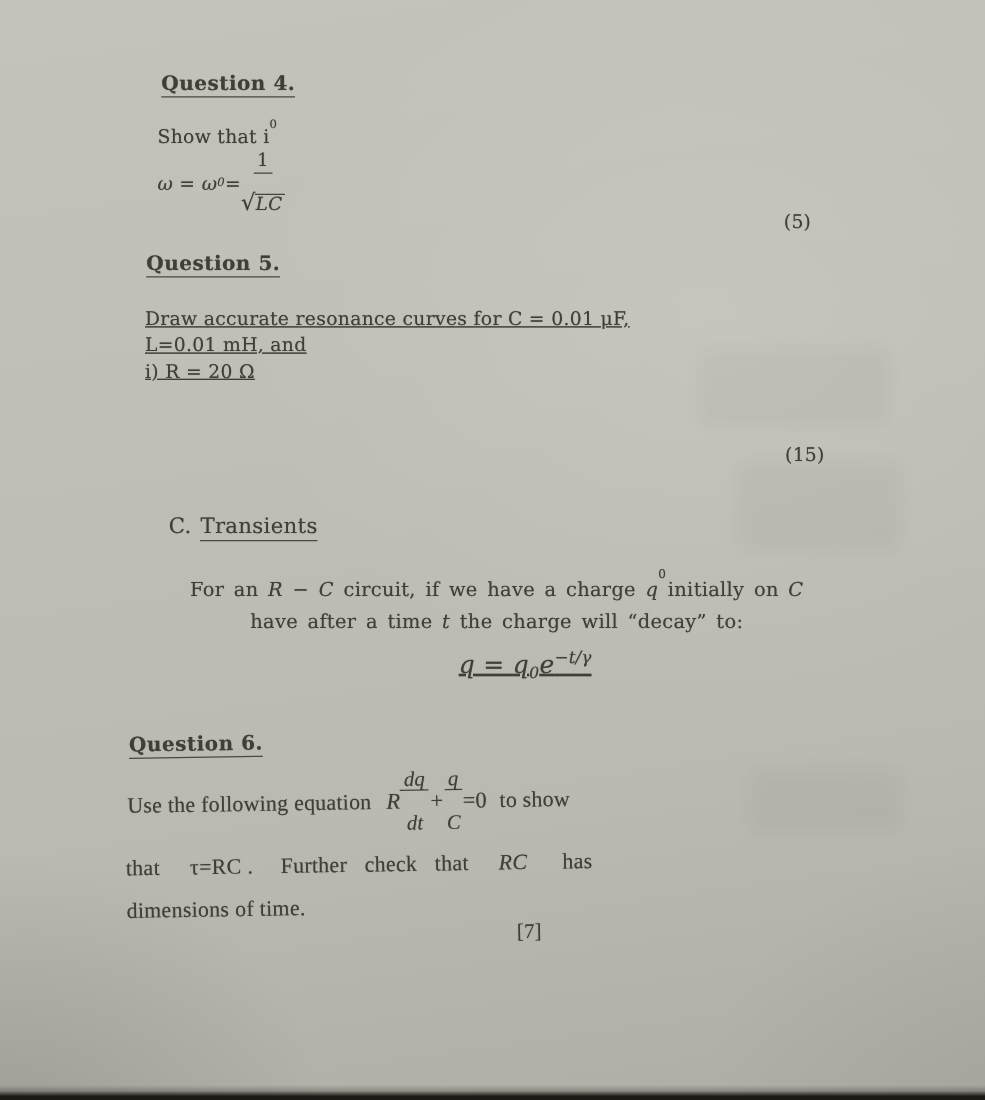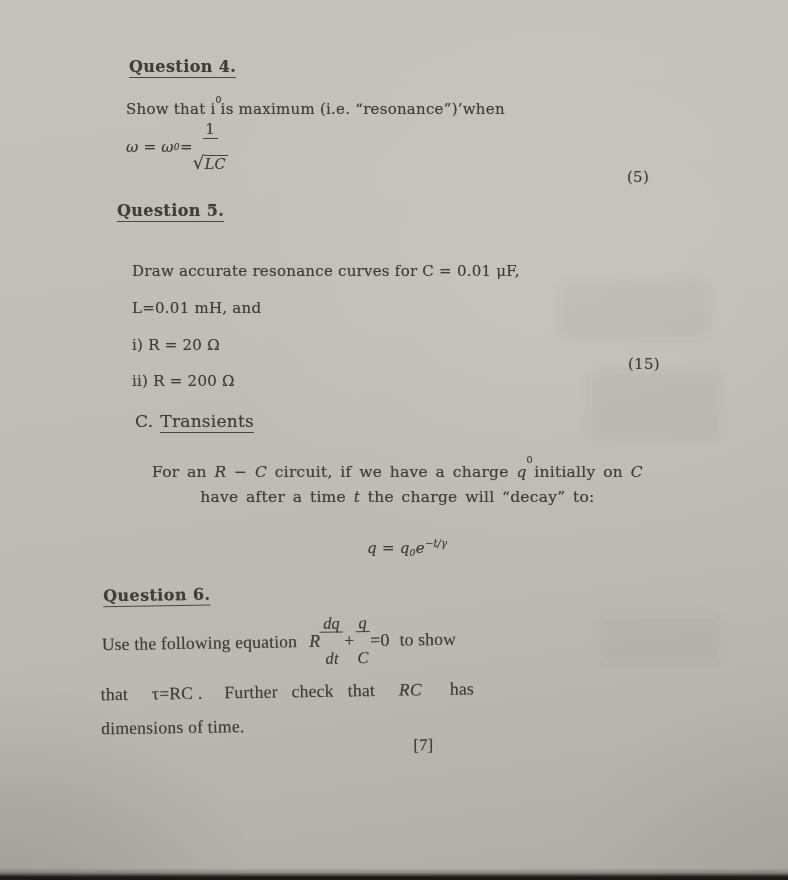--- a/index.html
+++ b/index.html
@@ -51,26 +51,26 @@
   .frac .num{position:static;display:block;border-bottom:1.4px solid #45433d;padding:0 3px 0px 3px;}
   .frac .den{position:static;display:block;padding-top:17px;text-align:center;}
   .sqrt{position:static;font-style:normal;font-size:1.25em;line-height:0.8;}
   .radi{position:static;border-top:1.4px solid #45433d;padding:0 2px 0 1px;margin-left:-1px;}
   
   .q4-line{left:126px;top:100px;font-size:15px;}
   .q4-formula{left:126px;top:121px;font-size:15px;display:flex;align-items:center;}
   .q4-formula .frac{font-size:14.5px;}
   .marks{font-size:15px;}
   .q5-block{left:116px;top:245px;font-size:15px;line-height:20.8px;}
-  .q5-block p{position:static;margin:16px;}
+  .q5-block p{position:static;margin:0;text-decoration:underline;}
   .trans-head{left:135px;top:411px;font-size:17px;font-weight:normal;}
   .trans-head .lbl{position:static;border-bottom:none;margin-right:7px;}
   .trans-p{left:152px;top:460px;font-size:15.5px;line-height:25px;word-spacing:2.5px;}
   .trans-p p{position:static;margin:0;text-align:center;}
-  .trans-f{left:367px;top:539px;font-size:15px;}
+  .trans-f{left:367px;top:519px;font-size:20px;text-decoration:underline;}
   .q6-wrap{left:0;top:0;width:788px;height:880px;transform:rotate(-0.9deg);transform-origin:120px 650px;font-family:"Liberation Serif", serif;}
   .q6-head{left:104px;top:586px;font-family:"DejaVu Serif",serif;}
   .q6-eqline{left:102px;top:618px;font-size:17.5px;display:flex;align-items:center;letter-spacing:0.2px;}
   .q6-eqline .bigeq{position:static;display:inline-flex;align-items:center;margin:0 10px 0 12px;font-size:18px;}
   .q6-eqline .frac{font-size:16.5px;line-height:1.05;}
   .q6-eqline .plus{position:static;margin:0 1px;font-style:normal;}
   .q6-l2{left:100px;top:684px;font-size:17.5px;}
   .q6-l2 span{position:static;text-align:center;}
   .q6-l3{left:100px;top:718px;font-size:17.5px;}
   .m7{left:412px;top:740px;font-size:16.5px;font-family:"Liberation Serif",serif;}
@@ -81,41 +81,40 @@
 <div class="photo">
 
   <div class="smudge" style="left:560px;top:280px;width:150px;height:60px;"></div>
   <div class="smudge" style="left:590px;top:370px;width:130px;height:70px;"></div>
   <div class="smudge" style="left:600px;top:615px;width:120px;height:50px;"></div>
 
   <div class="t qhead" style="left:129px;top:57px;">
     <span class="hu" data-bind="paper.q4.heading">Question 4.</span>
   </div>
   <div class="t q4-line">
-    <span data-bind="paper.q4.line_a">Show that i</span><sub data-bind="paper.q4.line_sub">0</sub><span data-bind="paper.q4.line_b"> is maximum (i.e. “resonance”)’when</span>
+    <span data-bind="paper.q4.line_a">Show that i</span><sub data-bind="paper.q4.line_sub">0</sub>
   </div>
   <div class="t q4-formula">
     <span class="it" data-bind="paper.q4.f_lhs">ω = ω</span>
       <sub class="it" data-bind="paper.q4.f_sub">0</sub>
       <span data-bind="paper.q4.f_eq"> = </span>
     <span class="frac">
       <span class="num" data-bind="paper.q4.f_num">1</span>
       <span class="den"><span class="sqrt" data-bind="paper.q4.f_sqrt">√</span><span class="radi it" data-bind="paper.q4.f_rad">LC</span></span>
     </span>
   </div>
   <div class="t marks" style="left:627px;top:168px;" data-bind="paper.q4.marks">(5)</div>
 
   <div class="t qhead" style="left:117px;top:201px;text-align:center;">
     <span class="hu" data-bind="paper.q5.heading">Question 5.</span>
   </div>
   <div class="t q5-block">
     <p data-bind="paper.q5.lines.0">Draw accurate resonance curves for C = 0.01 μF,</p>
     <p data-bind="paper.q5.lines.1">L=0.01 mH, and</p>
     <p data-bind="paper.q5.lines.2">i) R = 20 Ω</p>
-    <p data-bind="paper.q5.lines.3">ii) R = 200 Ω</p>
   </div>
   <div class="t marks" style="left:628px;top:355px;" data-bind="paper.q5.marks">(15)</div>
 
   <div class="t trans-head">
     <span class="lbl" data-bind="paper.transients.label">C.</span><span class="hu" data-bind="paper.transients.heading">Transients</span>
   </div>
   <div class="t trans-p">
     <p><span data-bind="paper.transients.p1_a">For an </span><span class="it" data-bind="paper.transients.p1_R">R</span><span data-bind="paper.transients.p1_dash"> − </span><span class="it" data-bind="paper.transients.p1_C">C</span><span data-bind="paper.transients.p1_b"> circuit, if we have a charge </span><span class="it" data-bind="paper.transients.p1_q">q</span><sub data-bind="paper.transients.p1_qsub">0</sub><span data-bind="paper.transients.p1_c"> initially on </span><span class="it" data-bind="paper.transients.p1_C2">C</span></p>
     <p><span data-bind="paper.transients.p2_a">have after a time </span><span class="it" data-bind="paper.transients.p2_t">t</span><span data-bind="paper.transients.p2_b"> the charge will “decay” to:</span></p>
   </div>

